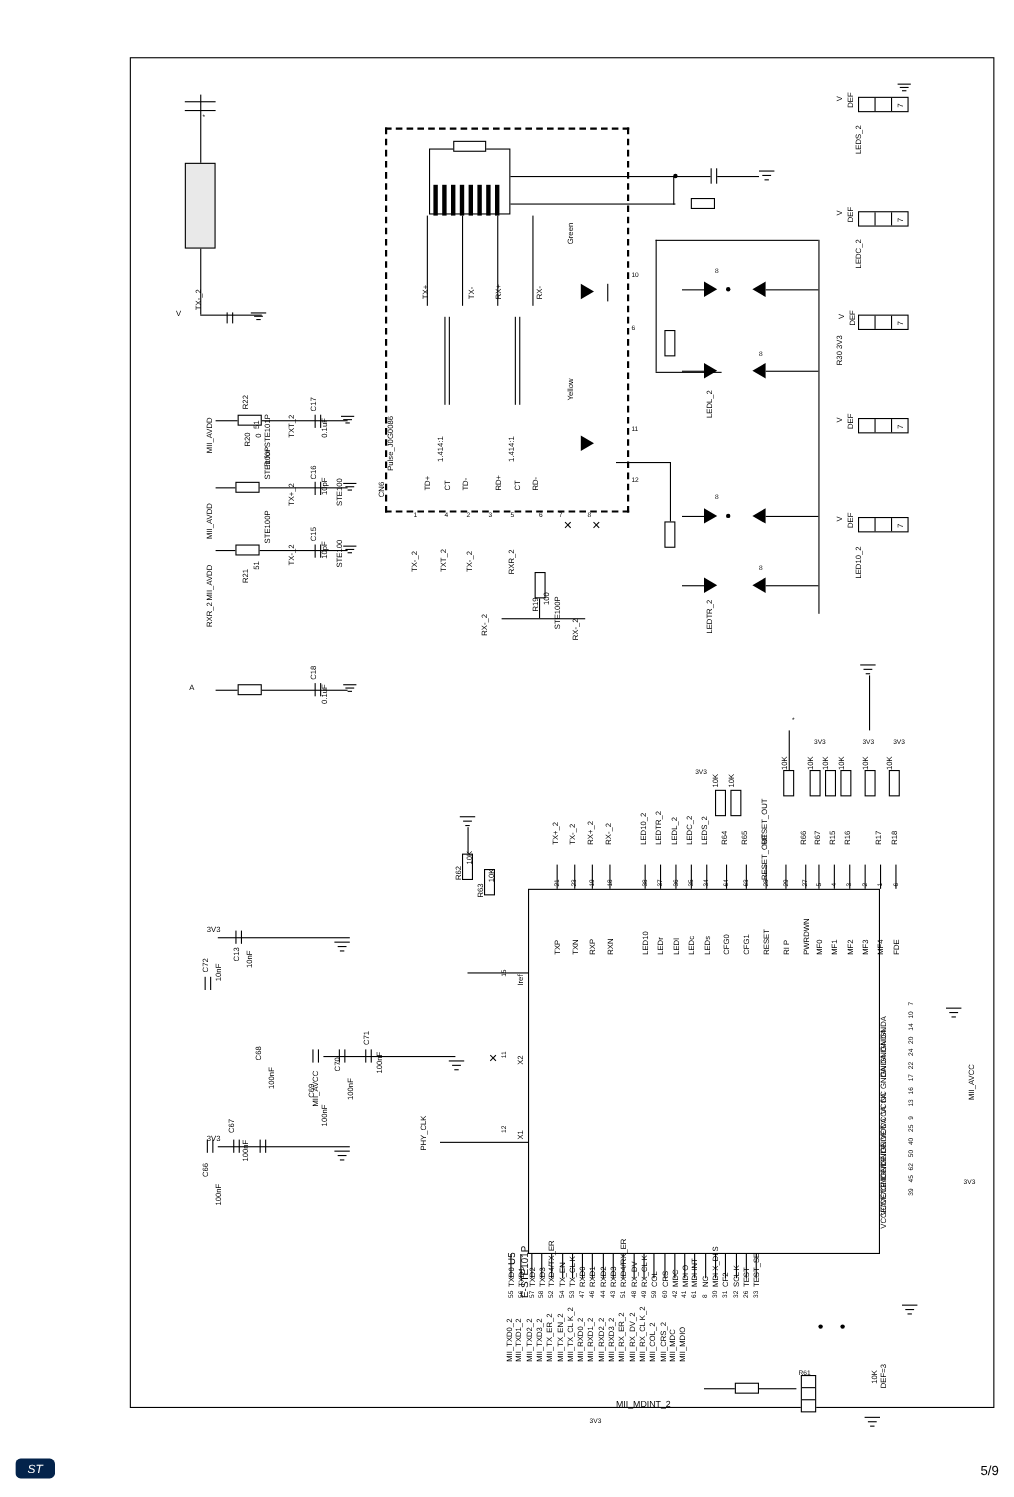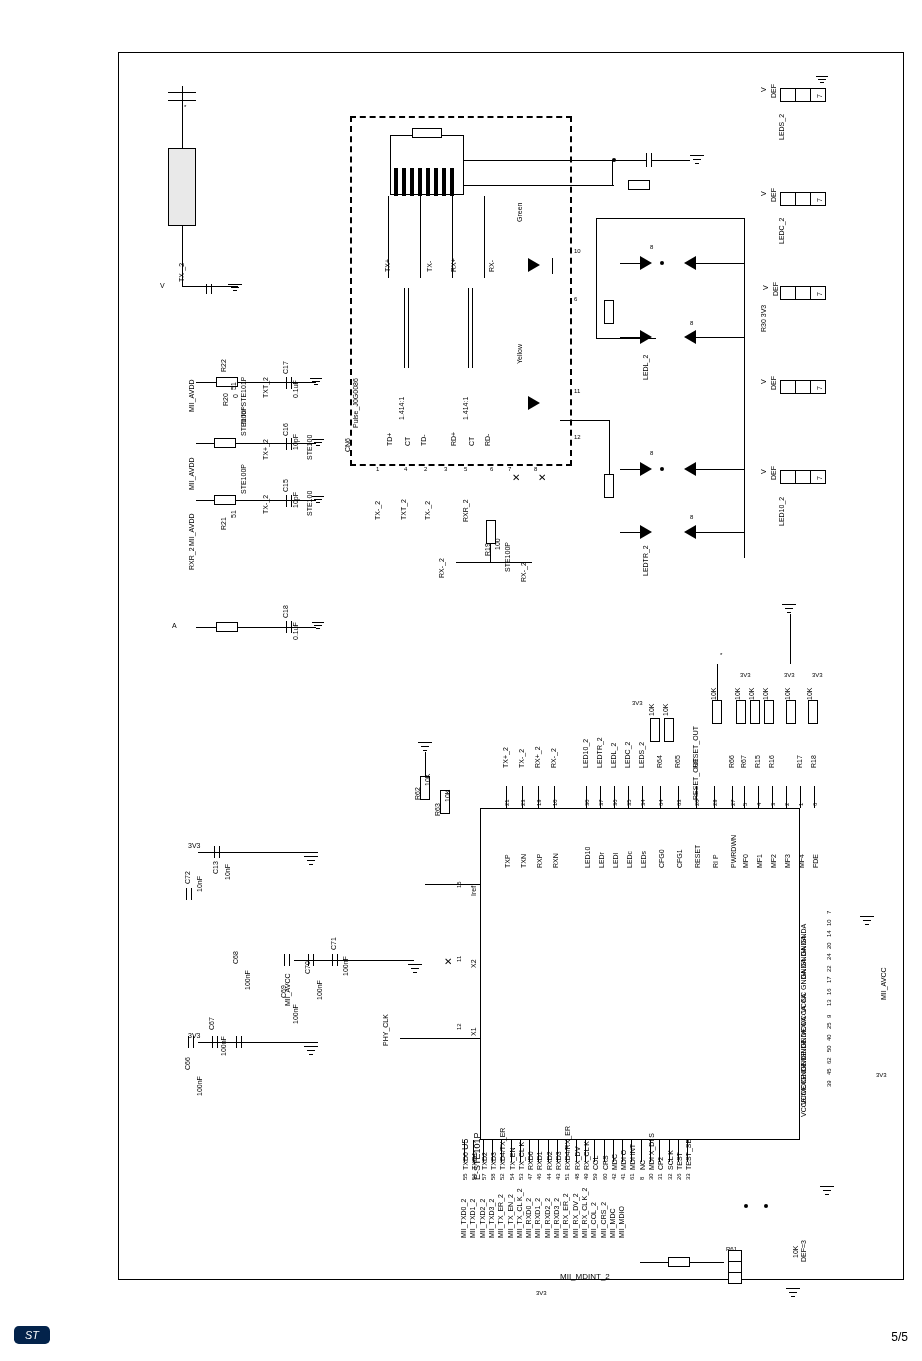--- a/index.html
+++ b/index.html
@@ -692,14 +692,14 @@
       <i style="left:3px;top:4px;width:8px;height:1px;"></i>
       <i style="left:5px;top:8px;width:4px;height:1px;"></i>
   </div>
   <div class="lbl v" style="left:880px;top:1000px;">MII_AVCC</div>
   <div class="lbl s6" style="left:876px;top:1072px;">3V3</div>
 
   <svg class="logo" viewBox="0 0 60 42">
     <rect x="0" y="6" width="60" height="30" rx="8" fill="#03234b"></rect>
     <text x="30" y="28" font-size="18" fill="#ffffff" text-anchor="middle" font-family="Liberation Sans, sans-serif" font-style="italic">ST</text>
   </svg>
-  <div class="pagenum">5/5</div>
+  <div class="pagenum">5/9</div>
 </div>
 
 </body></html>

